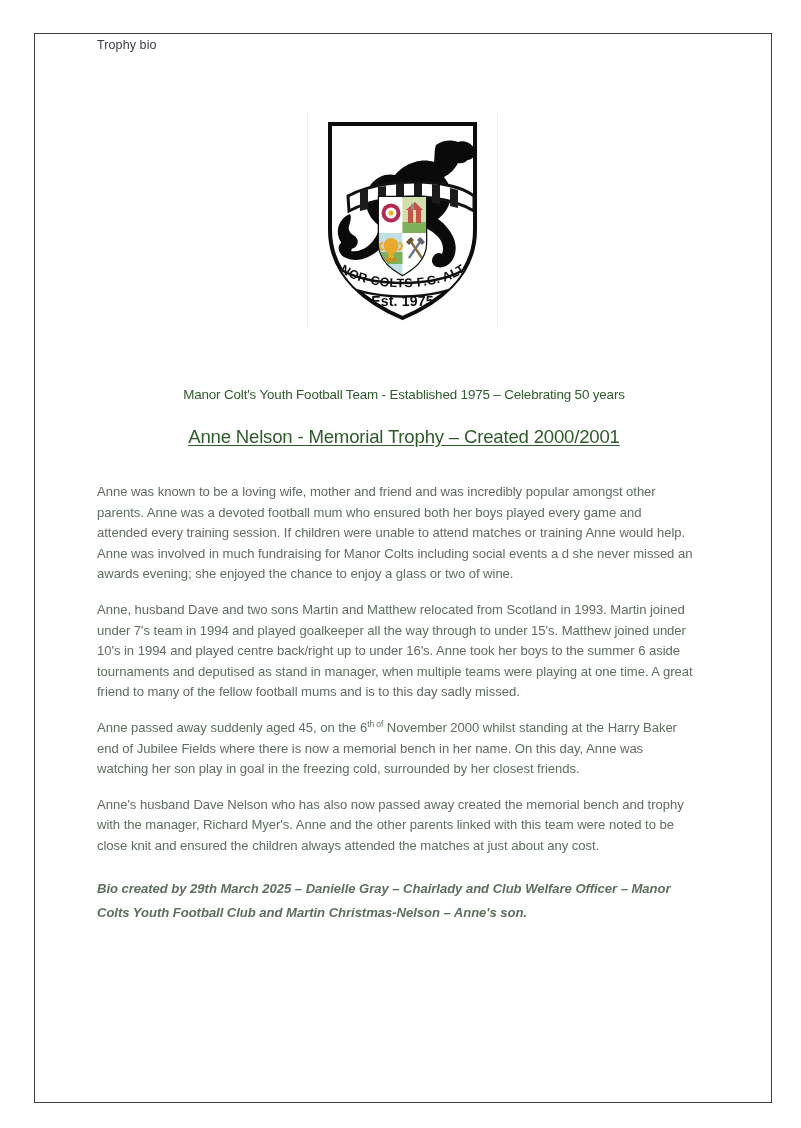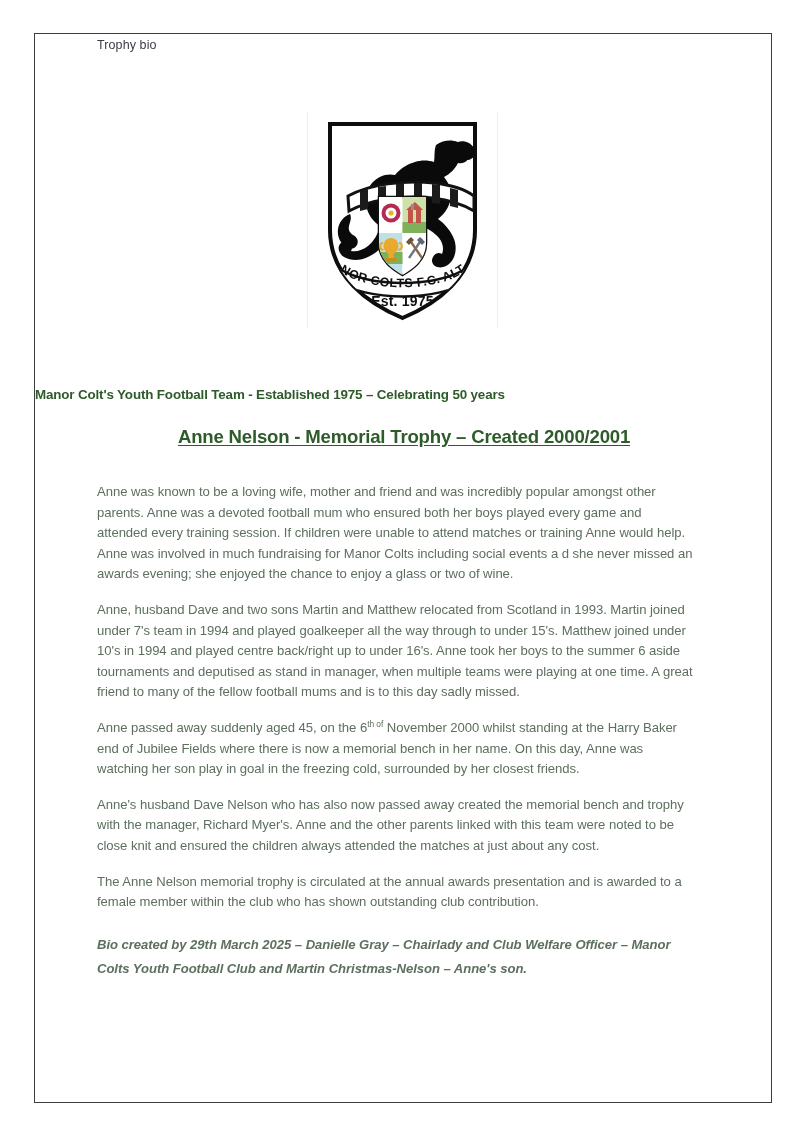--- a/index.html
+++ b/index.html
@@ -50,33 +50,34 @@
     background: #ffffff;
   }
   .crest-frame svg { display: block; }
 
   
   .heading-1 {
     position: absolute;
     left: 0;
     top: 353px;
     width: 738px;
+    text-align: center;
     font-size: 13.4px;
-    font-weight: bold;
+    font-weight: normal;
     color: #2e5b2a;
     letter-spacing: -0.15px;
   }
   .heading-2 {
     position: absolute;
     left: 0;
     top: 392px;
     width: 738px;
     text-align: center;
     font-size: 18.6px;
-    font-weight: bold;
+    font-weight: normal;
     color: #2e5b2a;
     letter-spacing: -0.2px;
   }
   .heading-2 span.u {
     text-decoration: underline;
     text-underline-offset: 2px;
   }
 
   
   .body-col {
@@ -224,20 +225,19 @@
   <div class="body-col">
 
     <p class="para">Anne was known to be a loving wife, mother and friend and was incredibly popular amongst other parents. Anne was a devoted football mum who ensured both her boys played every game and attended every training session. If children were unable to attend matches or training Anne would help.  Anne was involved in much fundraising for Manor Colts including social events a d she never missed an awards evening; she enjoyed the chance to enjoy a glass or two of wine.</p>
 
     <p class="para">Anne, husband Dave and two sons Martin and Matthew relocated from Scotland in 1993. Martin joined under 7's team in 1994 and played goalkeeper all the way through to under 15's. Matthew joined under 10's in 1994 and played centre back/right up to under 16's. Anne took her boys to the summer 6 aside tournaments and deputised as stand in manager, when multiple teams were playing at one time. A great friend to many of the fellow football mums and is to this day sadly missed.</p>
 
     <p class="para"><span>Anne passed away suddenly aged 45, on the 6</span><sup>th of</sup><span> November 2000 whilst standing at the Harry Baker end of Jubilee Fields where there is now a memorial bench in her name. On this day, Anne was watching her son play in goal in the freezing cold, surrounded by her closest friends.</span></p>
 
     <p class="para">Anne's husband Dave Nelson who has also now passed away created the memorial bench and trophy with the manager, Richard Myer's. Anne and the other parents linked with this team were noted to be close knit and ensured the children always attended the matches at just about any cost.</p>
 
-    <p class="para">The Anne Nelson memorial trophy is circulated at the annual awards presentation and is awarded to a female member within the club who has shown outstanding club contribution.</p>
 
 
     <p class="para signoff">Bio created by 29th March 2025 – Danielle Gray – Chairlady and Club Welfare Officer – Manor Colts Youth Football Club and Martin Christmas-Nelson – Anne's son.</p>
 
   </div>
 
 </div>
 
 </body></html>

